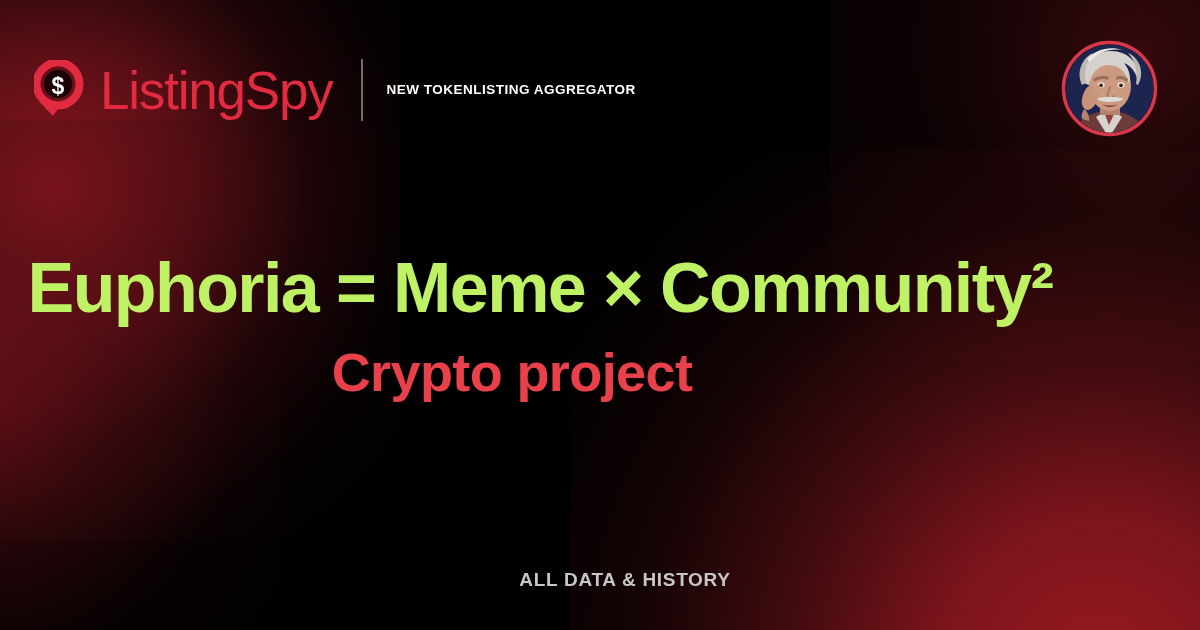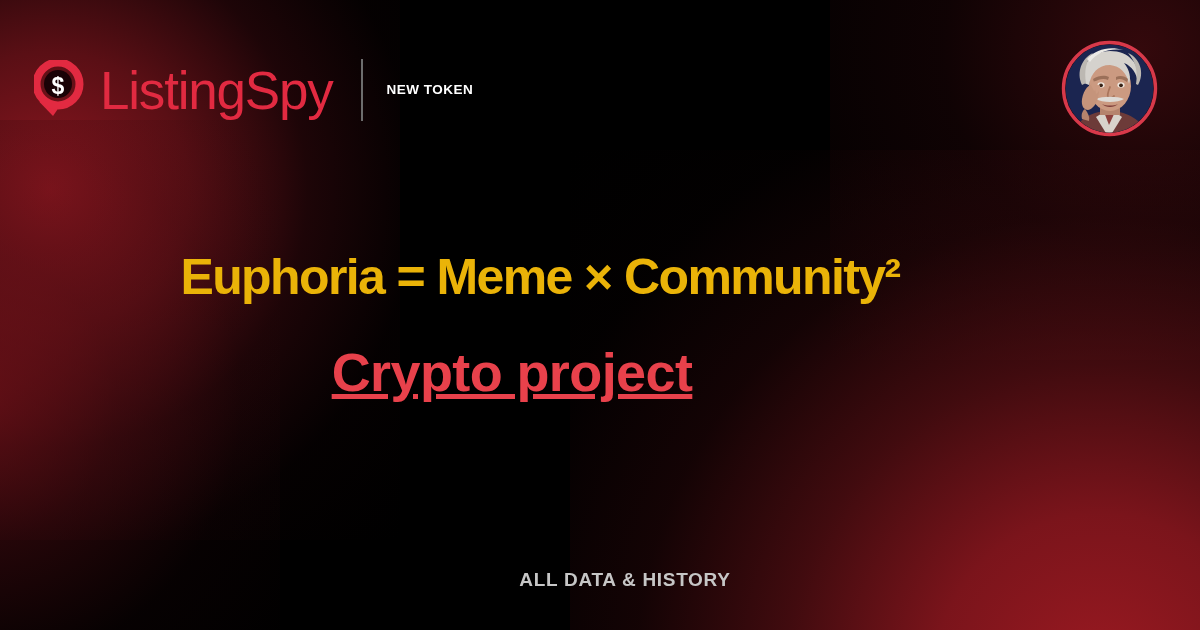--- a/index.html
+++ b/index.html
@@ -134,41 +134,40 @@
   }
   #avatar svg { display: block; }
 
   
   #headline {
     position: absolute;
     left: 0;
     top: 251px;
     width: 1080px;
     text-align: center;
-    color: #eab308;
-    font-size: 50px;
+    color: #bef264;
+    font-size: 70px;
     font-weight: 700;
     letter-spacing: -1.6px;
     line-height: 1.06;
     white-space: nowrap;
   }
 
   #subtitle {
     position: absolute;
     left: 0;
     top: 344px;
     width: 1024px;
     text-align: center;
     color: #e8414b;
     font-size: 54px;
     font-weight: 700;
     letter-spacing: -0.6px;
     line-height: 1.06;
     white-space: nowrap;
-    text-decoration: underline;
   }
 
   #footer-note {
     position: absolute;
     left: 0;
     top: 570px;
     width: 1200px;
     text-align: center;
     color: #c6c6c6;
     font-size: 19px;
@@ -201,20 +200,21 @@
           <text x="24" y="33.5" text-anchor="middle" font-family="'Liberation Sans', sans-serif" font-size="23" font-weight="700" fill="#ffffff">$</text>
         </svg>
       </span>
       <span id="logo-wordmark">ListingSpy</span>
     </div>
 
     <div id="header-divider"></div>
 
     <div id="tagline">
       <span>NEW TOKEN</span>
+      <span>LISTING AGGREGATOR</span>
     </div>
 
   </div>
 
   <div id="avatar">
     <svg viewBox="0 0 99 99" width="99" height="99" aria-hidden="true">
       <defs>
         <clipPath id="avClip">
             <circle cx="49.5" cy="49.5" r="44"></circle>
           </clipPath>

